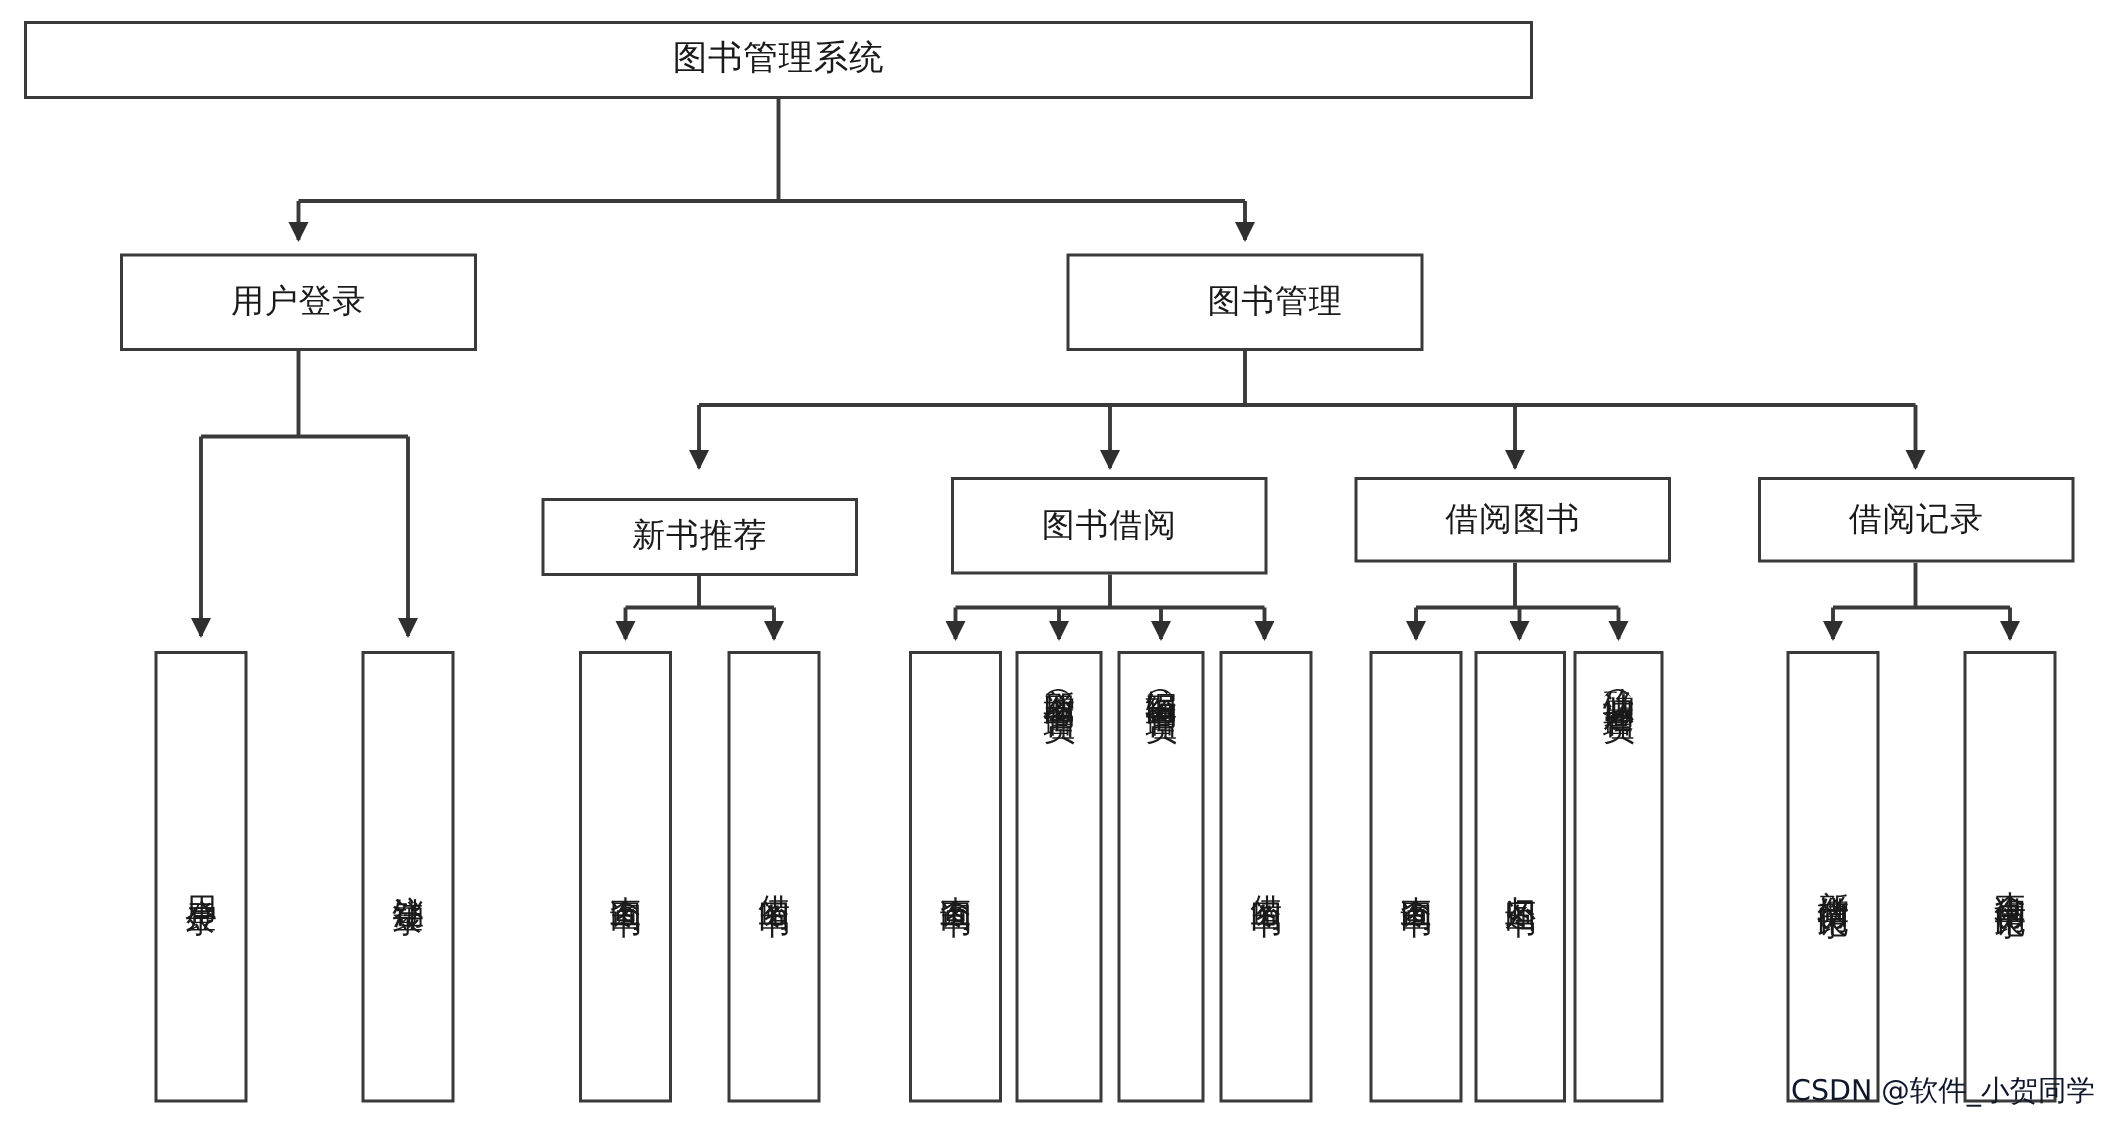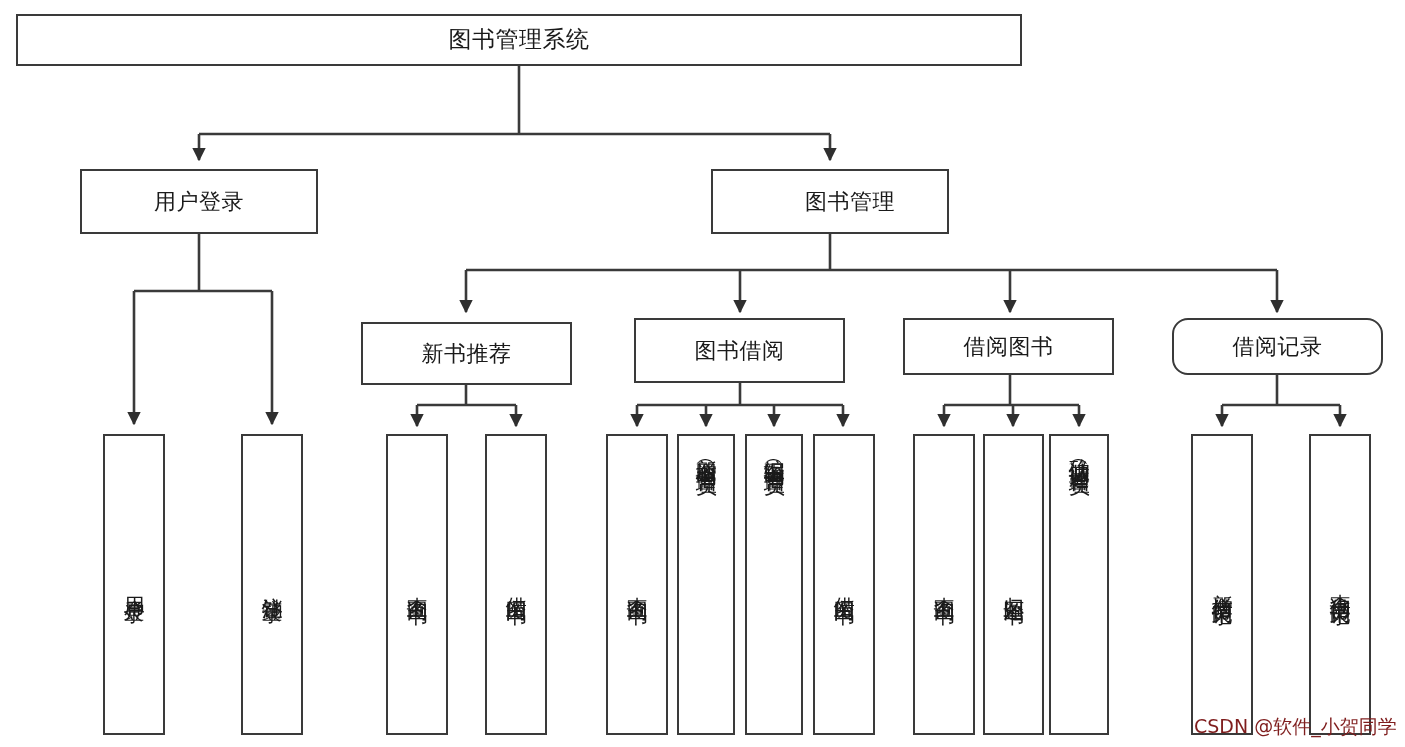--- a/index.html
+++ b/index.html
@@ -63,21 +63,21 @@
     line-height: 1.06;
     letter-spacing: 2.5px;
     white-space: nowrap;
   }
   .node.vert.centered {
     align-items: center;
     padding-top: 0;
   }
   .watermark {
     position: absolute;
-    color: #7f1d1d;
+    color: #0f172a;
     font-size: 19px;
     white-space: nowrap;
     z-index: 5;
     font-family: "DejaVu Sans", "Liberation Sans", sans-serif;
   }
 </style>
 </head>
 <body>
 
 <div id="canvas">
@@ -139,33 +139,33 @@
   </div>
 
   <div class="node horiz" style="left:80px; top:169px; width:238px; height:65px;">
     <span class="lbl">用户登录</span>
   </div>
 
   <div class="node horiz" style="left:711px; top:169px; width:238px; height:65px;padding-left:40px;">
     <span class="lbl">图书管理</span>
   </div>
 
-  <div class="node horiz" style="left:361px; top:322px; width:211px; height:63px;">
+  <div class="node horiz" style="left:361px; top:332px; width:211px; height:52px;">
     <span class="lbl">新书推荐</span>
   </div>
 
   <div class="node horiz" style="left:634px; top:318px; width:211px; height:65px;">
     <span class="lbl">图书借阅</span>
   </div>
 
   <div class="node horiz" style="left:903px; top:318px; width:211px; height:57px;">
     <span class="lbl">借阅图书</span>
   </div>
 
-  <div class="node horiz" style="left:1172px; top:318px; width:211px; height:57px;border-radius:16px;">
+  <div class="node horiz" style="left:1172px; top:318px; width:211px; height:57px;">
     <span class="lbl">借阅记录</span>
   </div>
 
   <div class="node vert centered" style="left:103px; top:434px; width:62px; height:301px;">
     <span class="lbl">用户登录</span>
   </div>
 
   <div class="node vert centered" style="left:241px; top:434px; width:62px; height:301px;">
     <span class="lbl">注销登录</span>
   </div>

